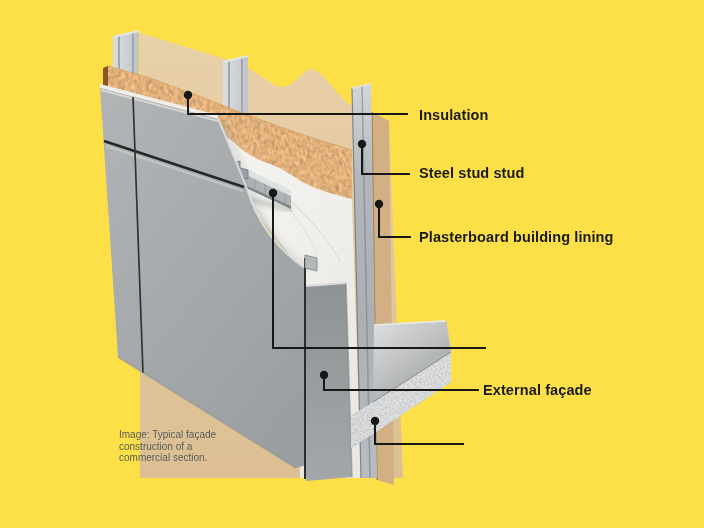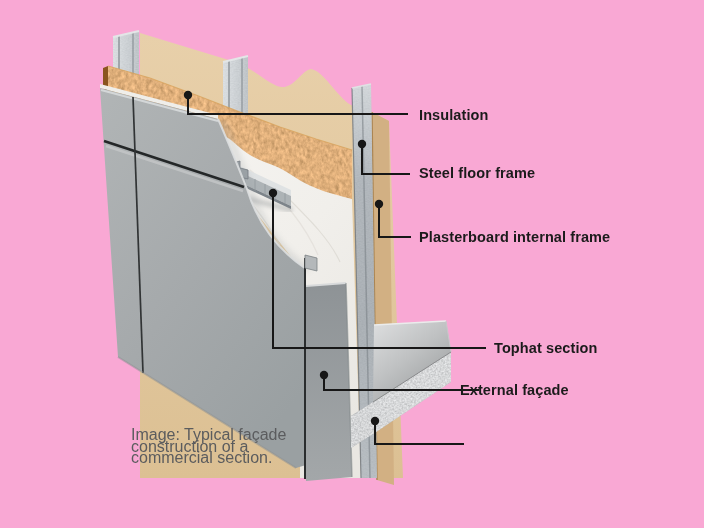--- a/index.html
+++ b/index.html
@@ -1,36 +1,36 @@
 <!DOCTYPE html>
 <html><head>
 <meta charset="utf-8">
 <style>
   html,body{margin:0;padding:0;background:#ffffff;}
   .stage{
     position:relative;
     width:704px;height:528px;
-    background:#f9a8d4;
+    background:#fde047;
     overflow:hidden;
     font-family:"Liberation Sans", sans-serif;
   }
   .stage svg{position:absolute;left:0;top:0;}
   .lbl{
     position:absolute;
     transform:translateY(-50%);
     font-weight:700;
     font-size:14.5px;
     letter-spacing:.1px;
     color:#1b1b1b;
     white-space:nowrap;
   }
   .caption{
     position:absolute;
-    left:131px;top:429px;
-    font-size:16px;
+    left:119px;top:429px;
+    font-size:10px;
     line-height:11.6px;
     color:#5b5c5e;
   }
 </style>
 </head>
 <body>
 
 <div class="stage">
 
 <svg width="704" height="528" viewBox="0 0 704 528">
@@ -194,24 +194,23 @@
     <circle cx="188" cy="95" r="4.2"></circle>
     <circle cx="362" cy="144" r="4.2"></circle>
     <circle cx="379" cy="204" r="4.2"></circle>
     <circle cx="273" cy="193" r="4.2"></circle>
     <circle cx="324" cy="375" r="4.2"></circle>
     <circle cx="375" cy="421" r="4.2"></circle>
   </g>
 </svg>
 
 <div class="lbl" style="left:419px;top:115px">Insulation</div>
-<div class="lbl" style="left:419px;top:173px">Steel floor frame</div>
-<div class="lbl" style="left:419px;top:237px">Plasterboard internal frame</div>
-<div class="lbl" style="left:494px;top:348px">Tophat section</div>
-<div class="lbl" style="left:460px;top:390px">External façade</div>
+<div class="lbl" style="left:419px;top:173px">Steel stud stud</div>
+<div class="lbl" style="left:419px;top:237px">Plasterboard building lining</div>
+<div class="lbl" style="left:483px;top:390px">External façade</div>
 
 <div class="caption">
   <div>Image: Typical façade</div>
   <div>construction of a</div>
   <div>commercial section.</div>
 </div>
 
 </div>
 
 </body></html>

